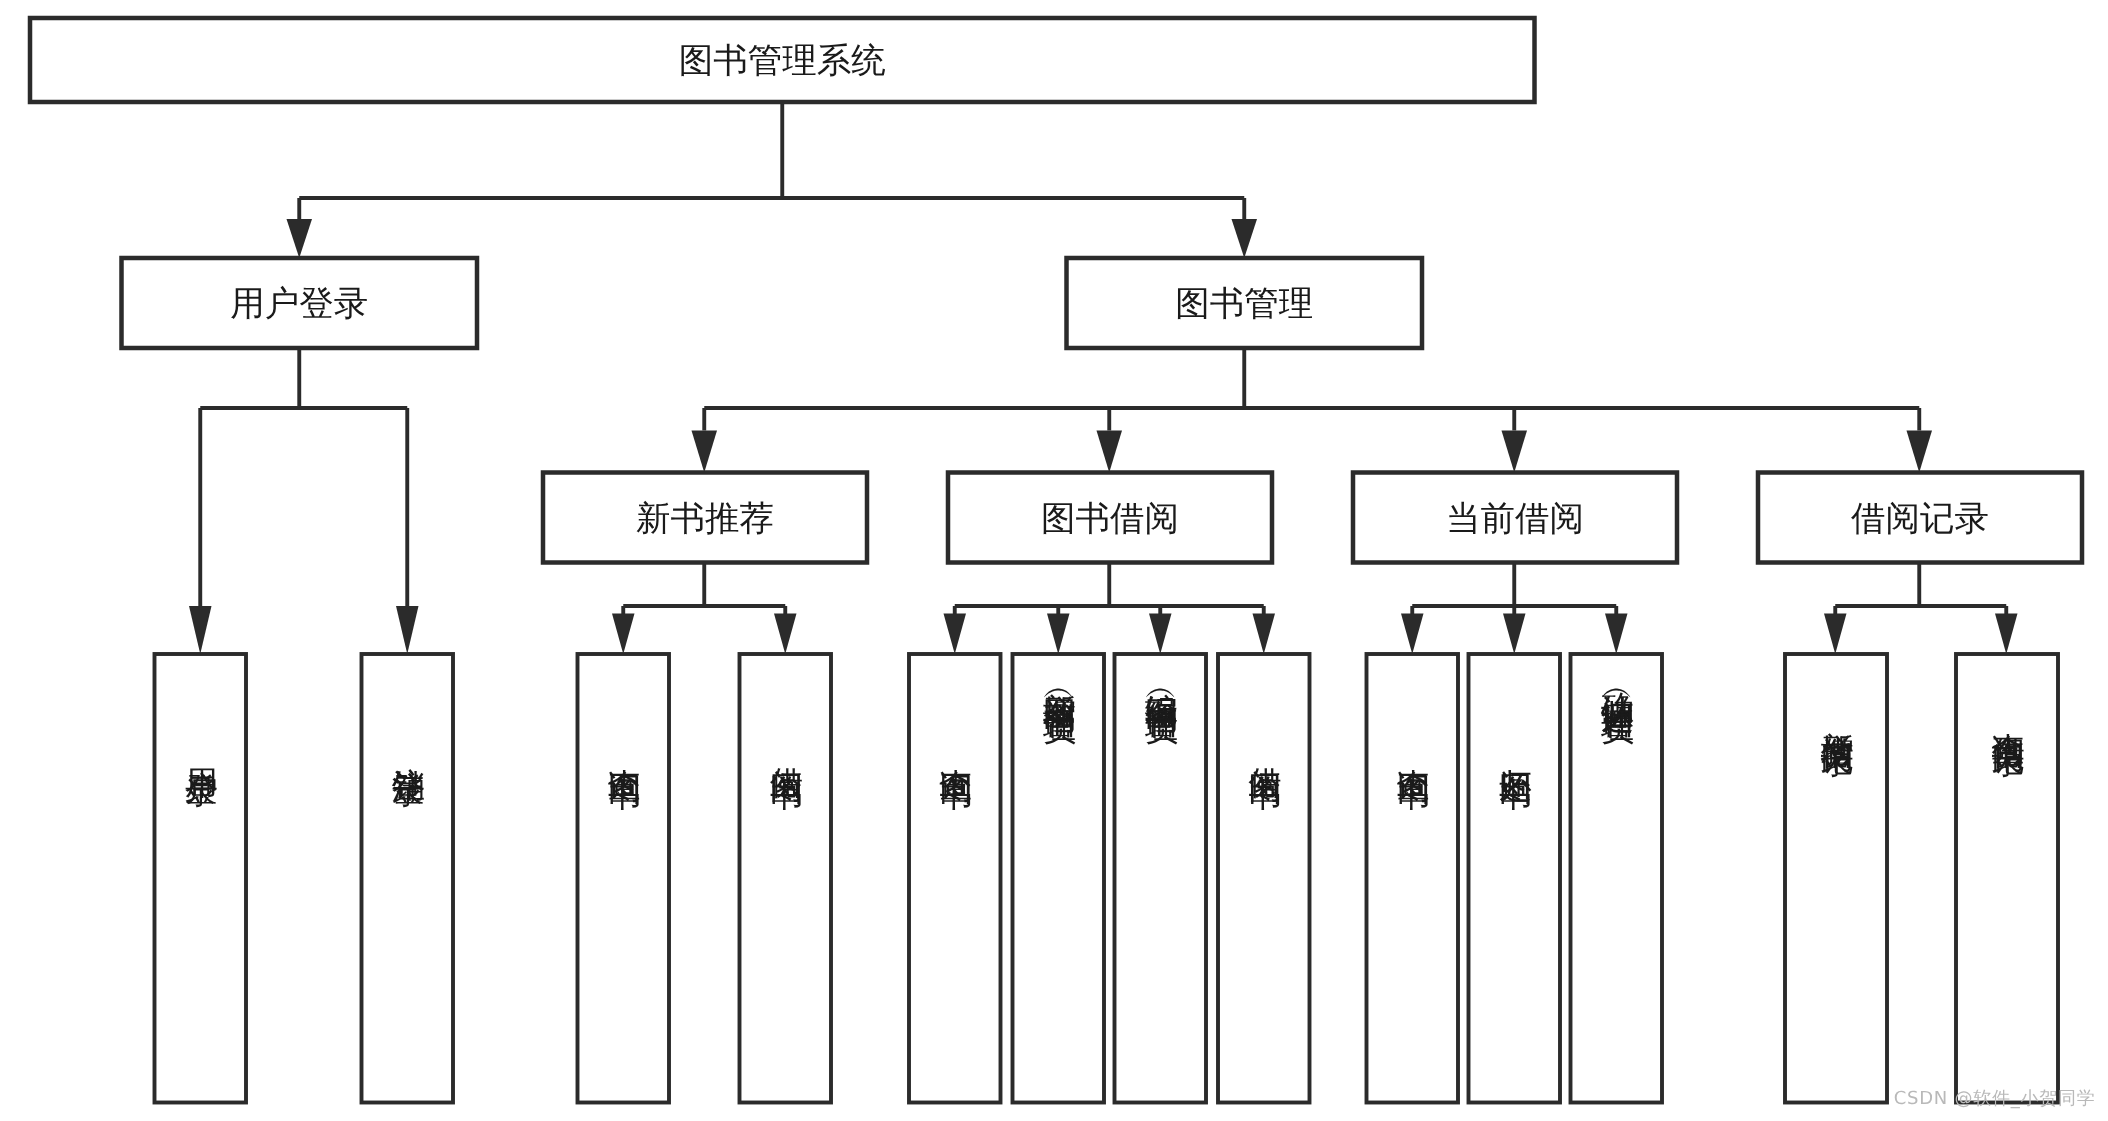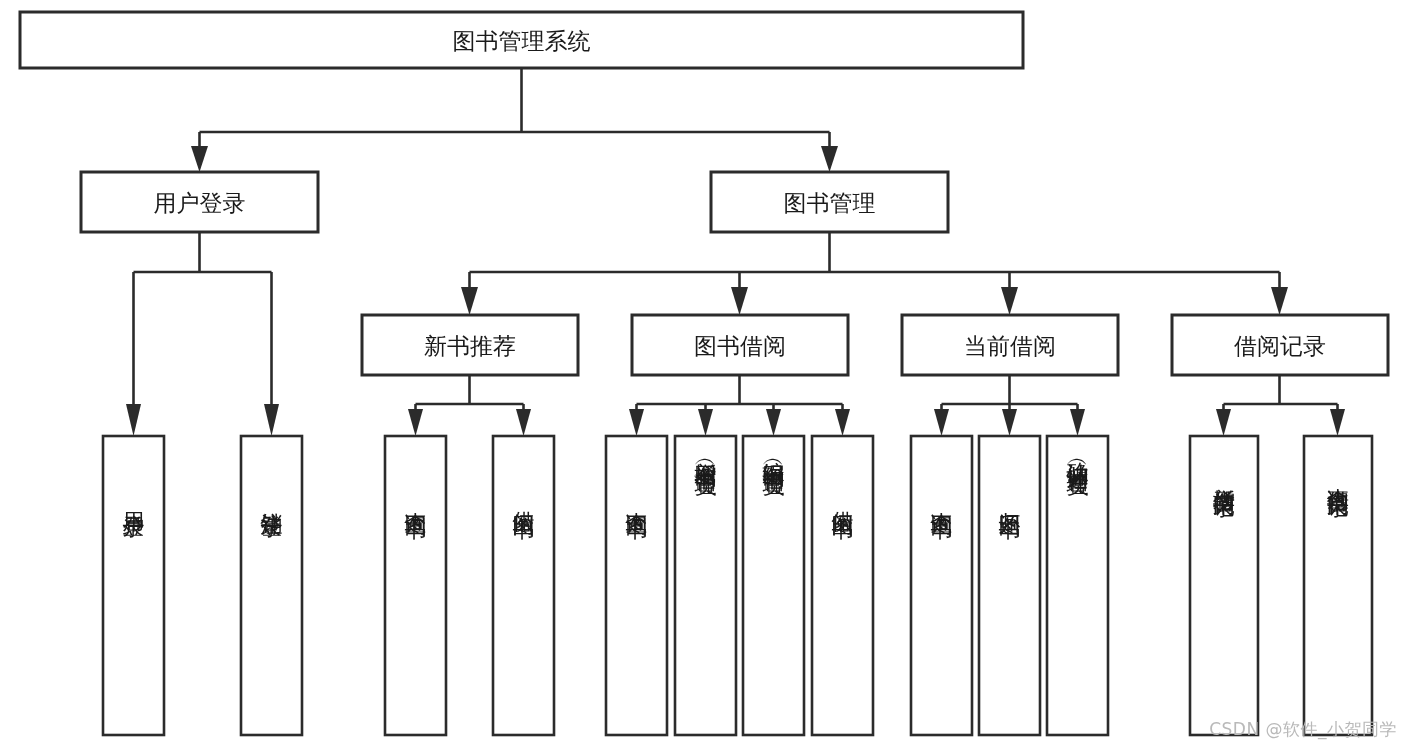--- a/index.html
+++ b/index.html
@@ -75,21 +75,21 @@
     line-height: 1.08;
     color: #1a1a1a;
     letter-spacing: 2px;
     white-space: nowrap;
   }
   .watermark {
     position: absolute;
     right: 8px;
     bottom: 6px;
     font-family: "DejaVu Sans", "Liberation Sans", sans-serif;
-    font-size: 17px;
+    font-size: 12px;
     color: #b9b9b9;
     white-space: nowrap;
     letter-spacing: 0.5px;
   }
 </style>
 </head>
 <body>
 
 <div id="diagram-root">
 

